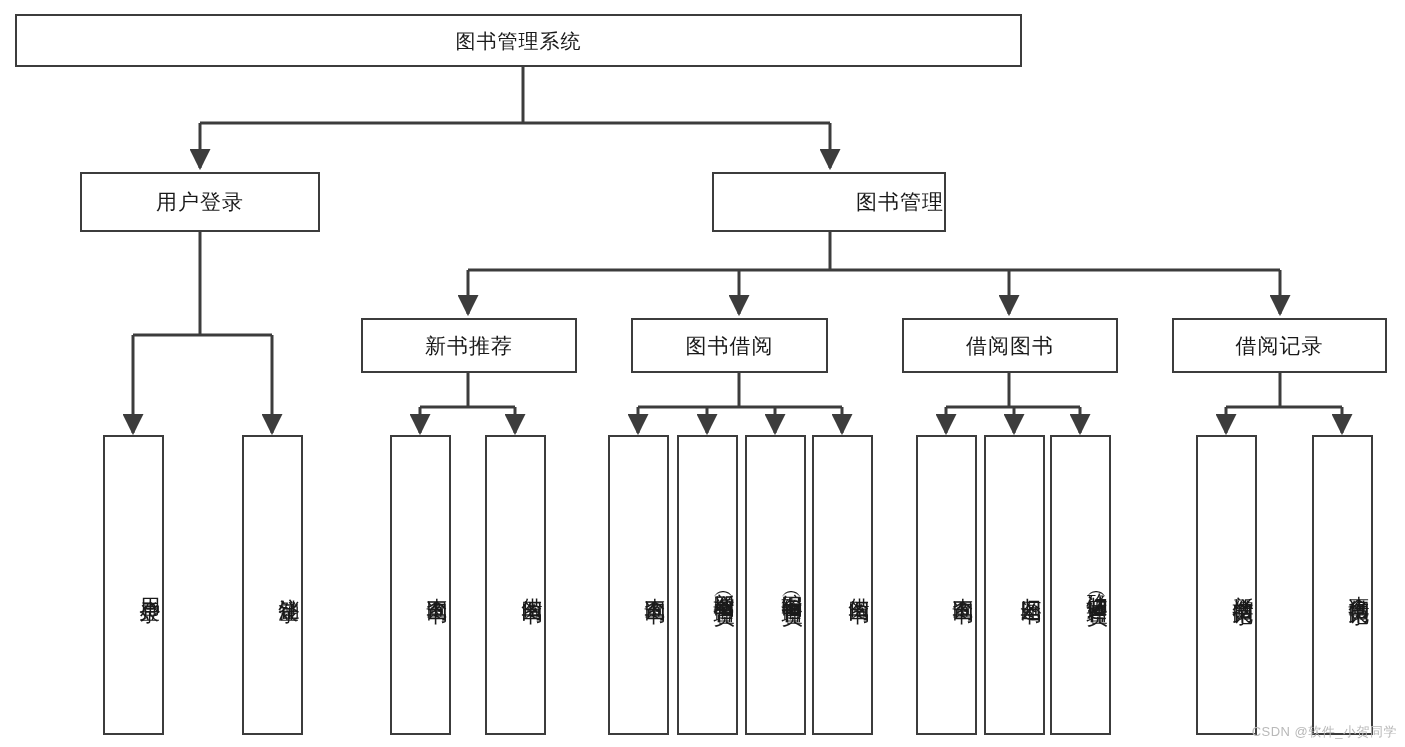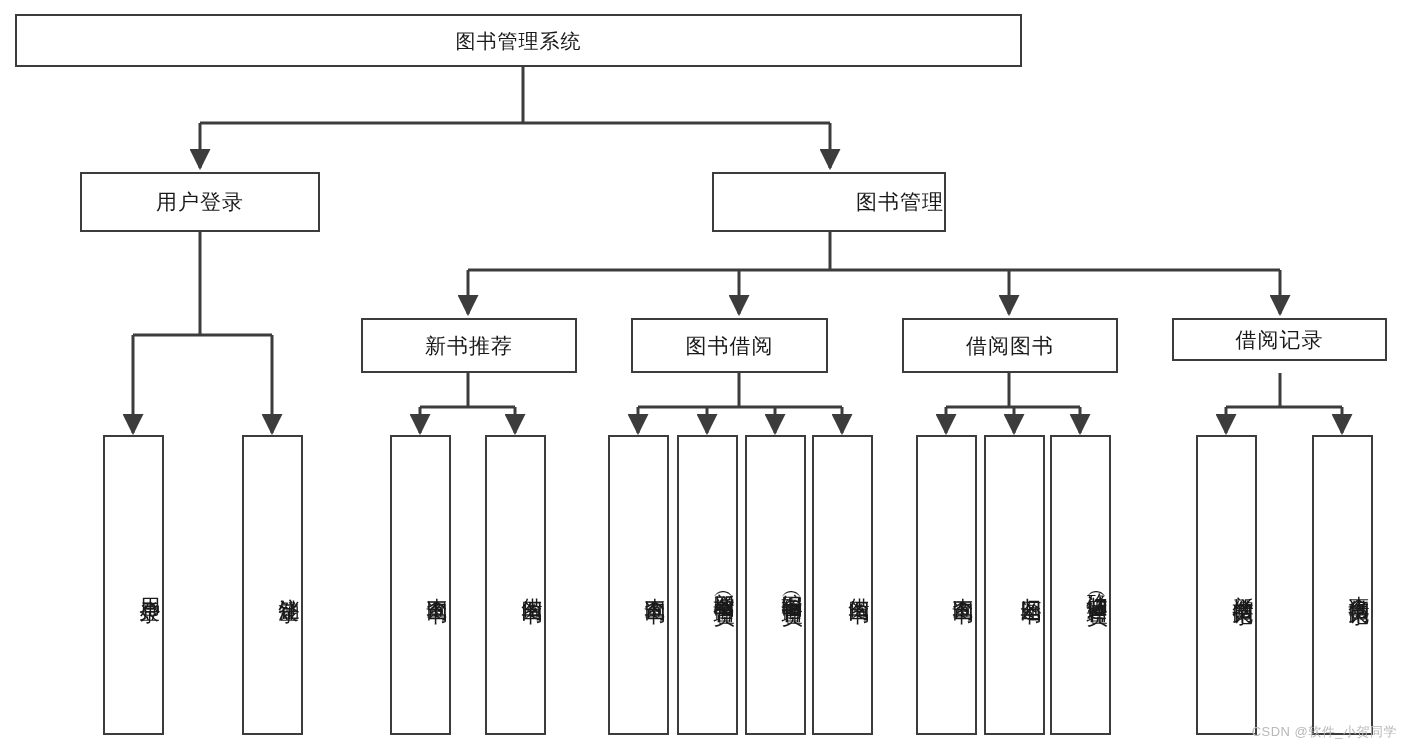--- a/index.html
+++ b/index.html
@@ -138,21 +138,21 @@
 
   <div class="node node-h" style="left:361px; top:318px; width:216px; height:55px;">
     <span>新书推荐</span>
   </div>
   <div class="node node-h" style="left:631px; top:318px; width:197px; height:55px;">
     <span>图书借阅</span>
   </div>
   <div class="node node-h" style="left:902px; top:318px; width:216px; height:55px;">
     <span>借阅图书</span>
   </div>
-  <div class="node node-h" style="left:1172px; top:318px; width:215px; height:43px;">
+  <div class="node node-h" style="left:1172px; top:318px; width:215px; height:55px;">
     <span>借阅记录</span>
   </div>
 
   <div class="node node-v" style="left:103px; top:435px; width:61px; height:300px;">
     <span class="vlabel">用户登录</span>
   </div>
   <div class="node node-v" style="left:242px; top:435px; width:61px; height:300px;">
     <span class="vlabel">注销登录</span>
   </div>
 

